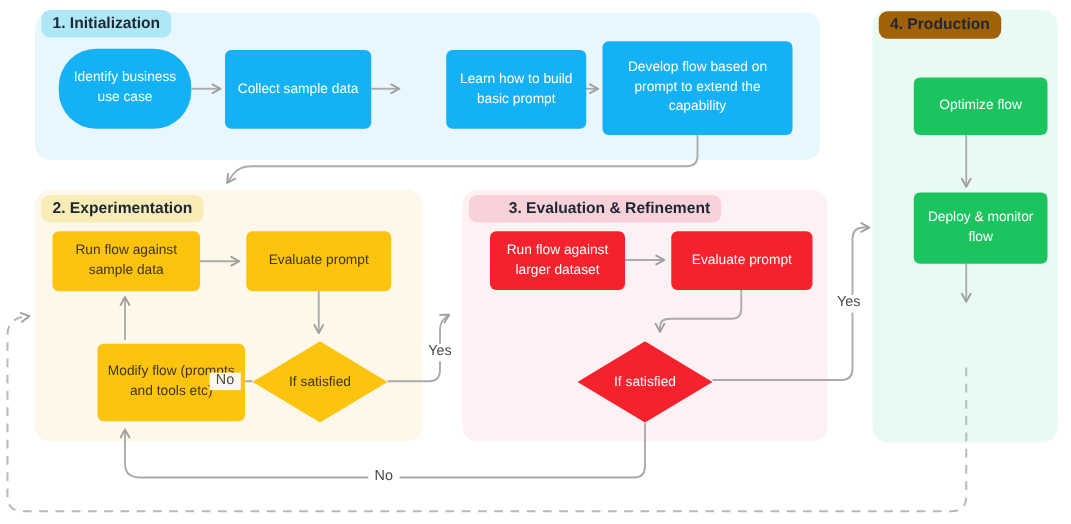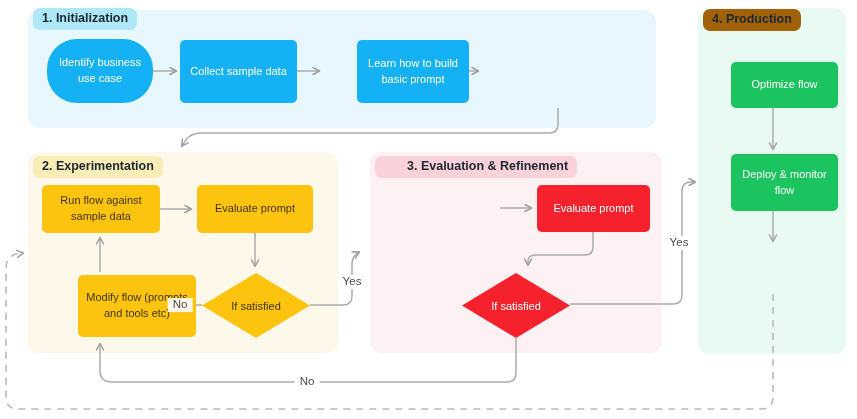--- a/index.html
+++ b/index.html
@@ -99,26 +99,28 @@
   </svg>
 
   <div class="badge badge-init">1. Initialization</div>
   <div class="badge badge-exp">2. Experimentation</div>
   <div class="badge badge-eval">3. Evaluation &amp; Refinement</div>
   <div class="badge badge-prod">4. Production</div>
 
   <div class="node blue n-identify">Identify business use case</div>
   <div class="node blue n-collect">Collect sample data</div>
   <div class="node blue n-learn">Learn how to build basic prompt</div>
+  <div class="node blue n-develop">Develop flow based on prompt to extend the capability</div>
 
   <div class="node yellow n-run-sample">Run flow against sample data</div>
   <div class="node yellow n-eval-exp">Evaluate prompt</div>
   <div class="node yellow n-modify">Modify flow (prompts and tools etc)</div>
   <div class="diamond yellow d-exp">If satisfied</div>
 
+  <div class="node red n-run-larger">Run flow against larger dataset</div>
   <div class="node red n-eval-eval">Evaluate prompt</div>
   <div class="diamond red d-eval">If satisfied</div>
 
   <div class="node green n-optimize">Optimize flow</div>
   <div class="node green n-deploy">Deploy &amp; monitor flow</div>
 
   <div class="edge-label bg-cream" style="left:180px;top:305px;">No</div>
   <div class="edge-label bg-white" style="left:352px;top:282px;">Yes</div>
   <div class="edge-label bg-white" style="left:679px;top:243px;">Yes</div>
   <div class="edge-label bg-white" style="left:307px;top:382px;">No</div>

